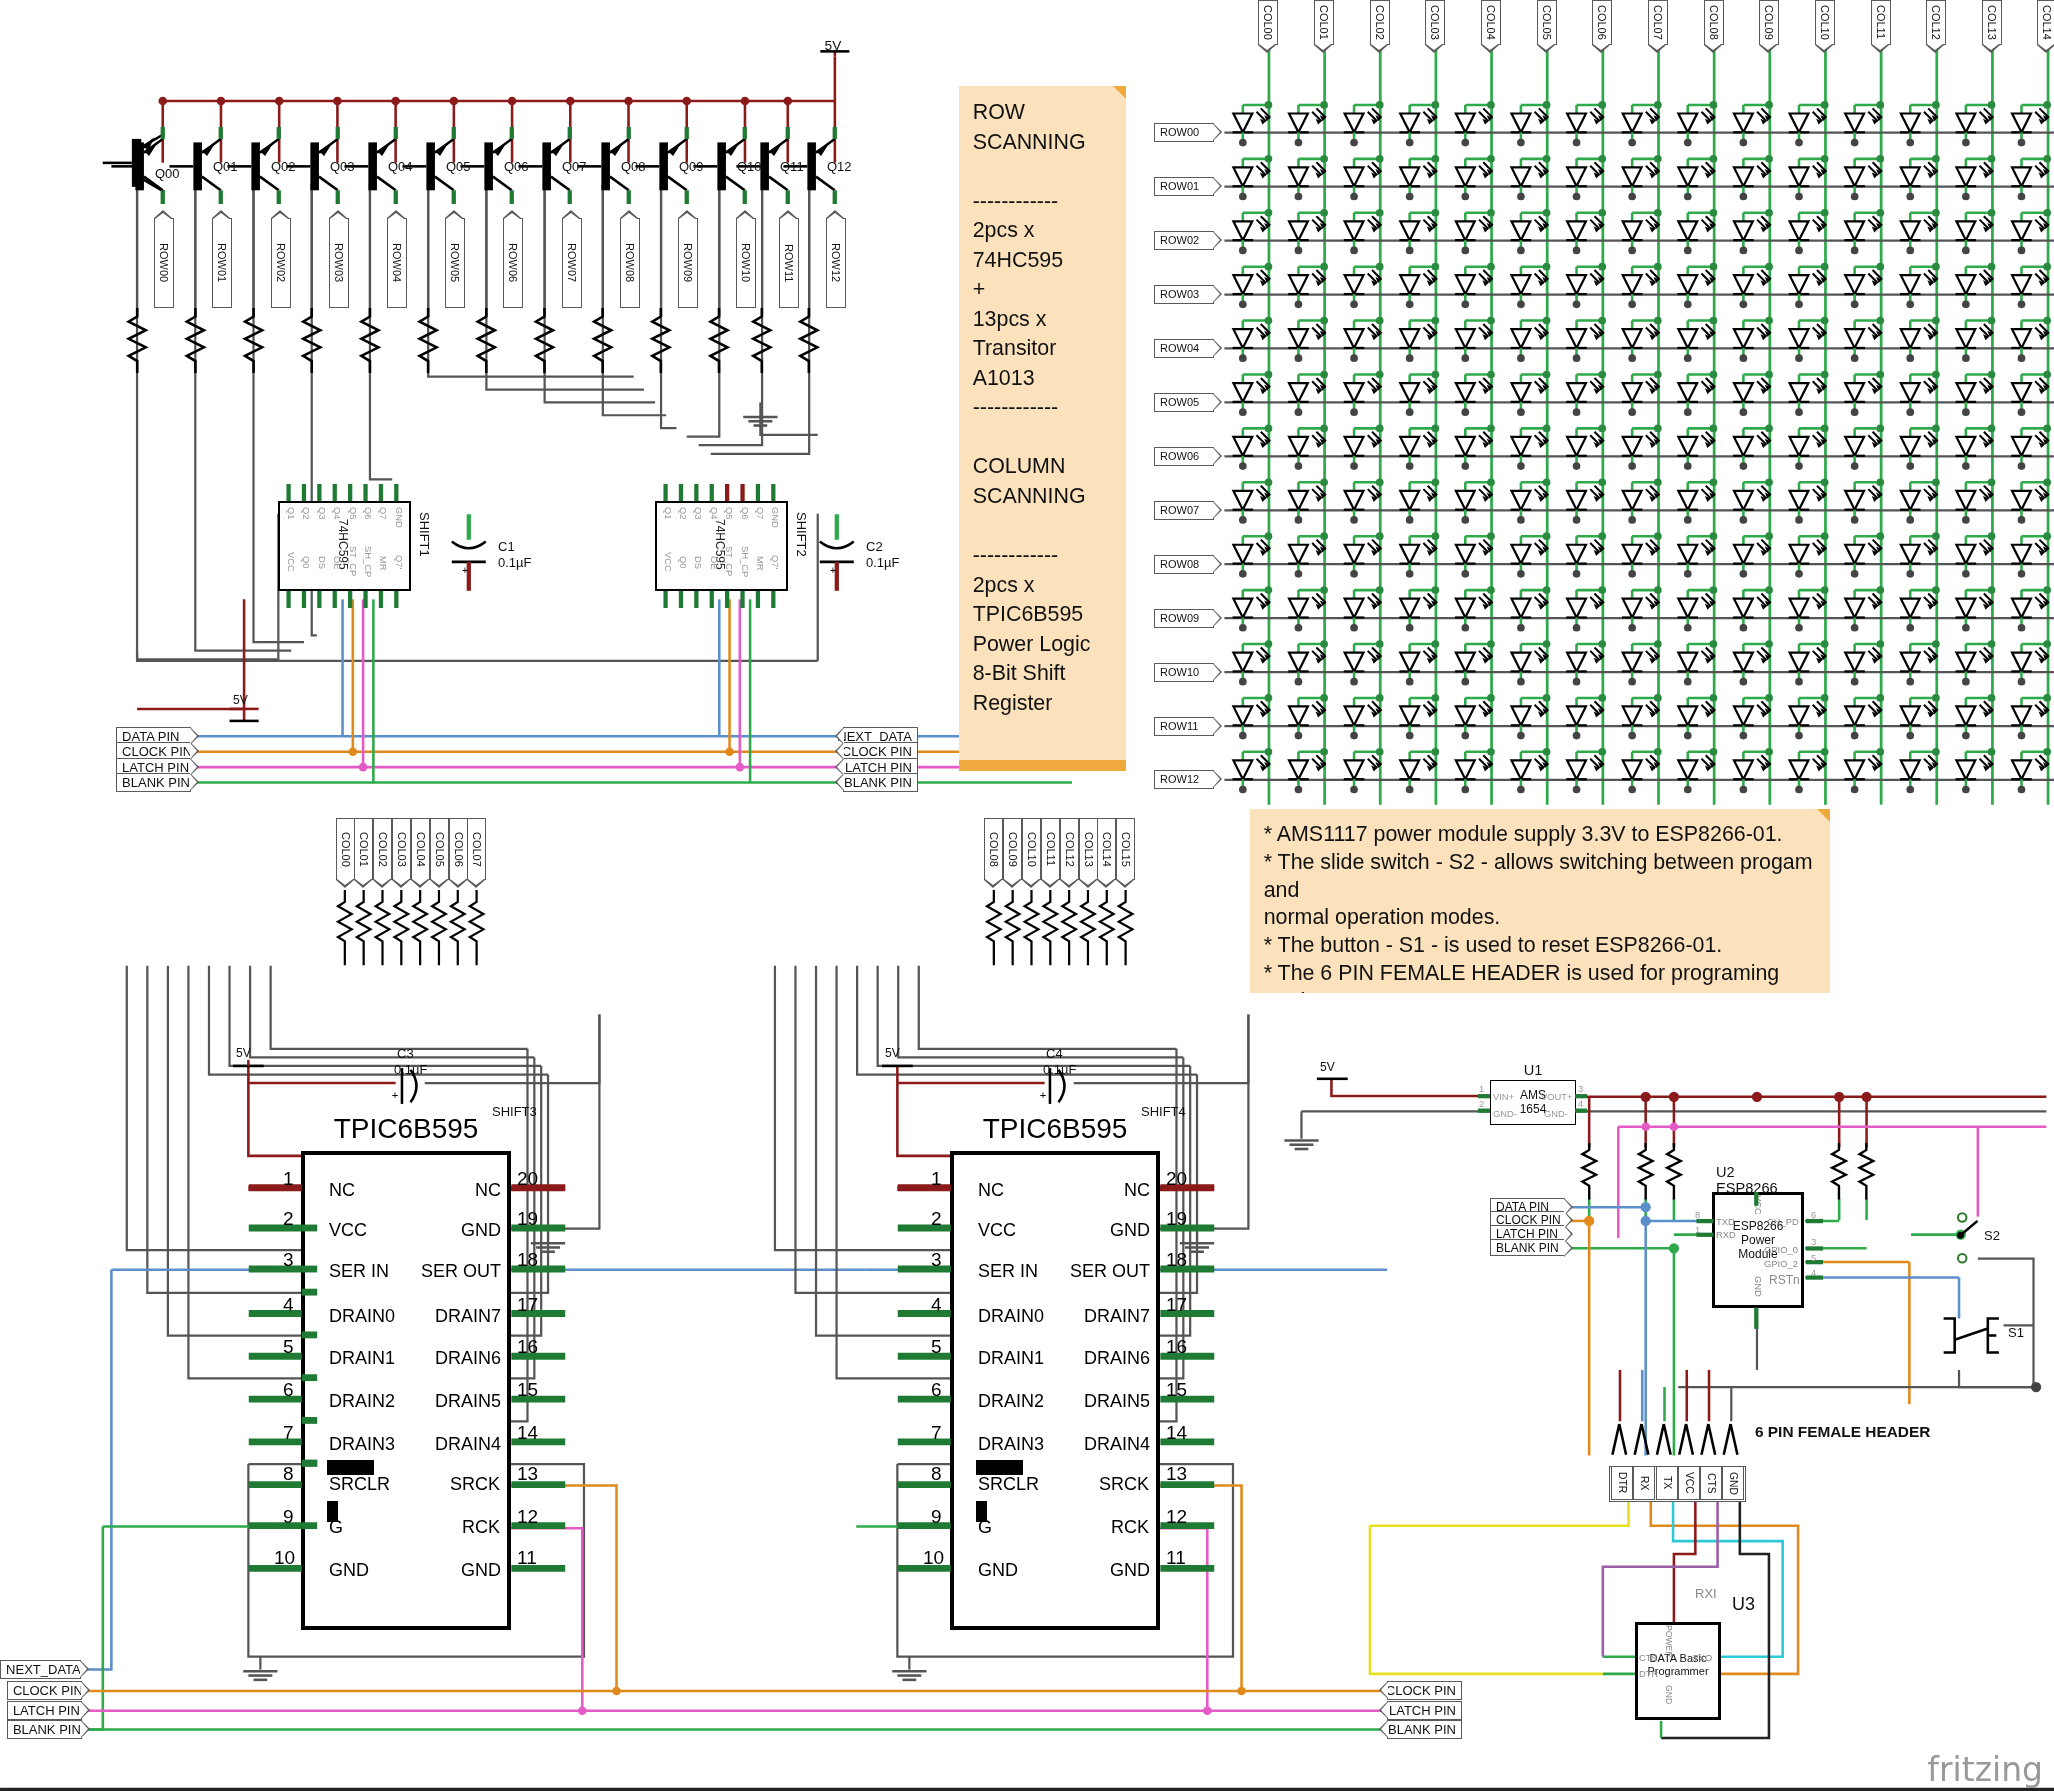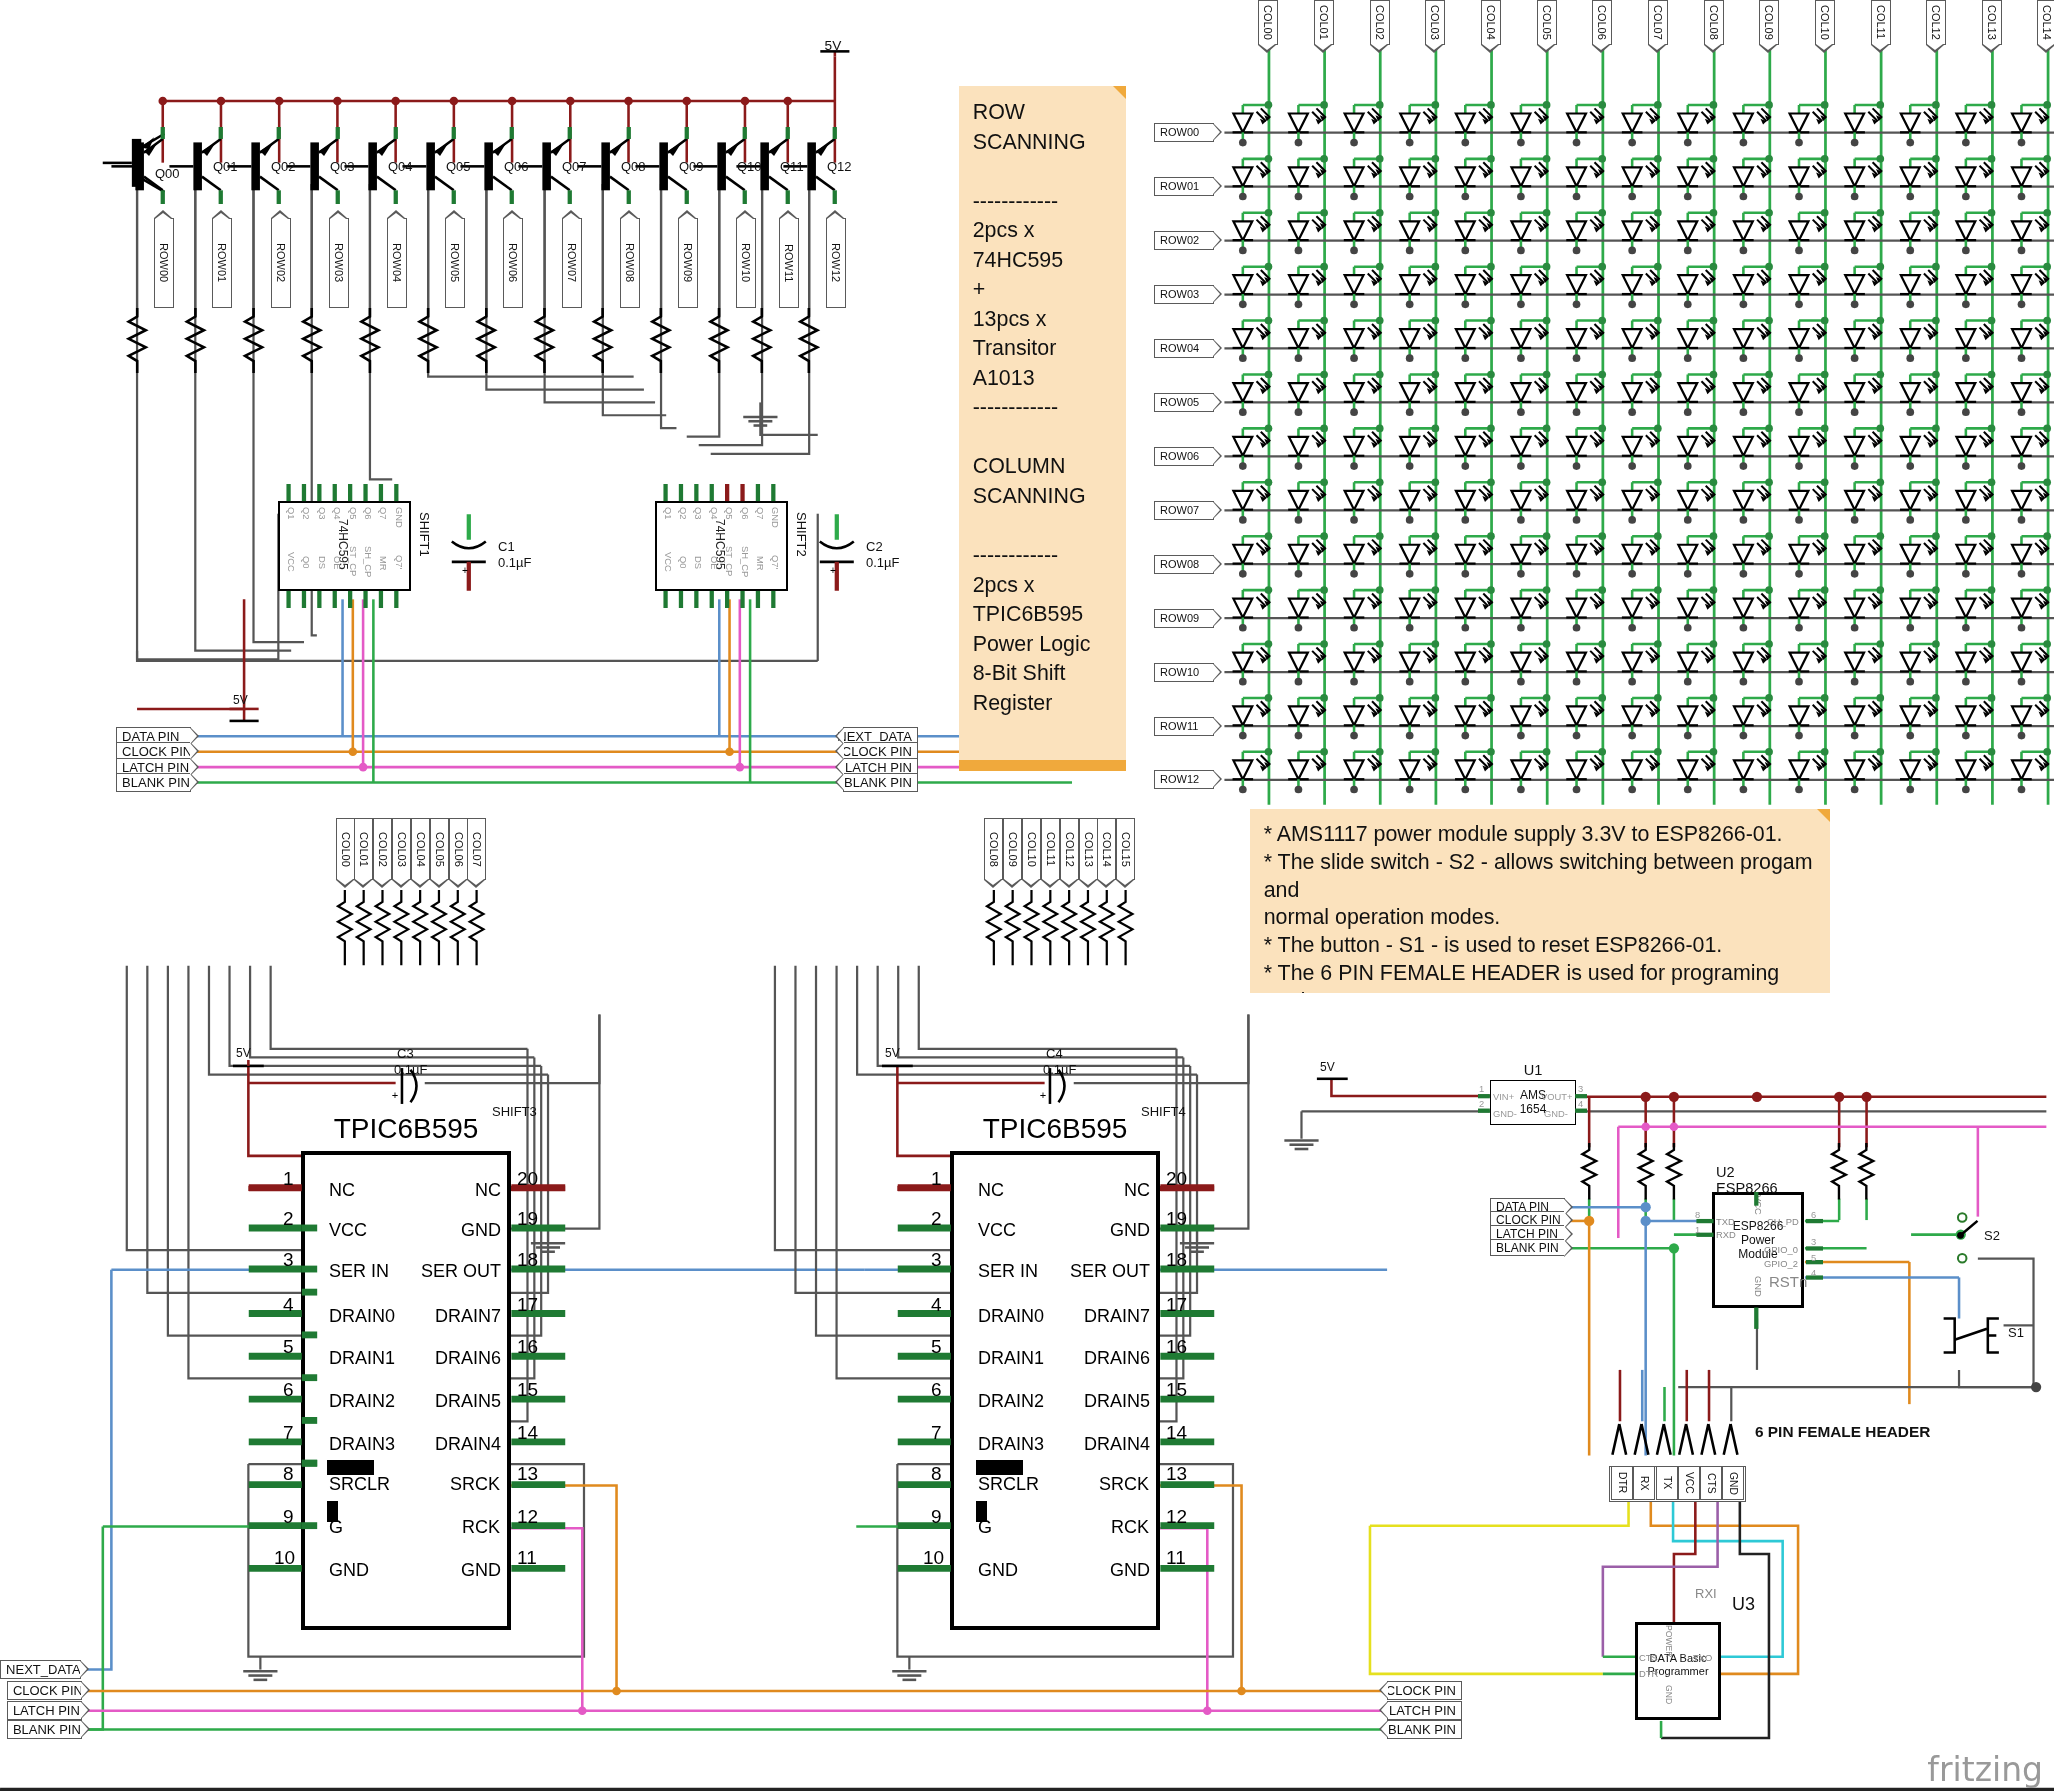--- a/index.html
+++ b/index.html
@@ -3451,21 +3451,21 @@
     <div>Power</div>
     <div>Module</div>
   </div>
   <div class="greylbl vert" style="left:1753px;top:1195px;font-size:9.4px">VCC</div>
   <div class="greylbl vert" style="left:1753px;top:1276px;font-size:9.4px">GND</div>
   <div class="greylbl" style="left:1716px;top:1216px;font-size:9.4px">TXD</div>
   <div class="greylbl" style="left:1716px;top:1229px;font-size:9.4px">RXD</div>
   <div class="greylbl" style="left:1767px;top:1216px;font-size:9.4px">CH_PD</div>
   <div class="greylbl" style="left:1764px;top:1244px;font-size:9.4px">GPIO_0</div>
   <div class="greylbl" style="left:1764px;top:1258px;font-size:9.4px">GPIO_2</div>
-  <div class="greylbl" style="left:1769px;top:1273px;font-size:15px">RSTn</div>
+  <div class="greylbl" style="left:1769px;top:1273px;font-size:12px">RSTn</div>
   <svg class="abs" style="left:1686px;top:1192px" width="150" height="154" viewBox="0 0 175 180">
     <g stroke="#1f7a33" stroke-width="5">
       <line x1="12" y1="34" x2="32" y2="34"></line>
         <line x1="12" y1="50" x2="32" y2="50"></line>
       <line x1="140" y1="34" x2="160" y2="34"></line>
         <line x1="140" y1="66" x2="160" y2="66"></line>
       <line x1="140" y1="82" x2="160" y2="82"></line>
         <line x1="140" y1="100" x2="160" y2="100"></line>
       <line x1="82" y1="16" x2="82" y2="0"></line>
         <line x1="82" y1="135" x2="82" y2="160"></line>

